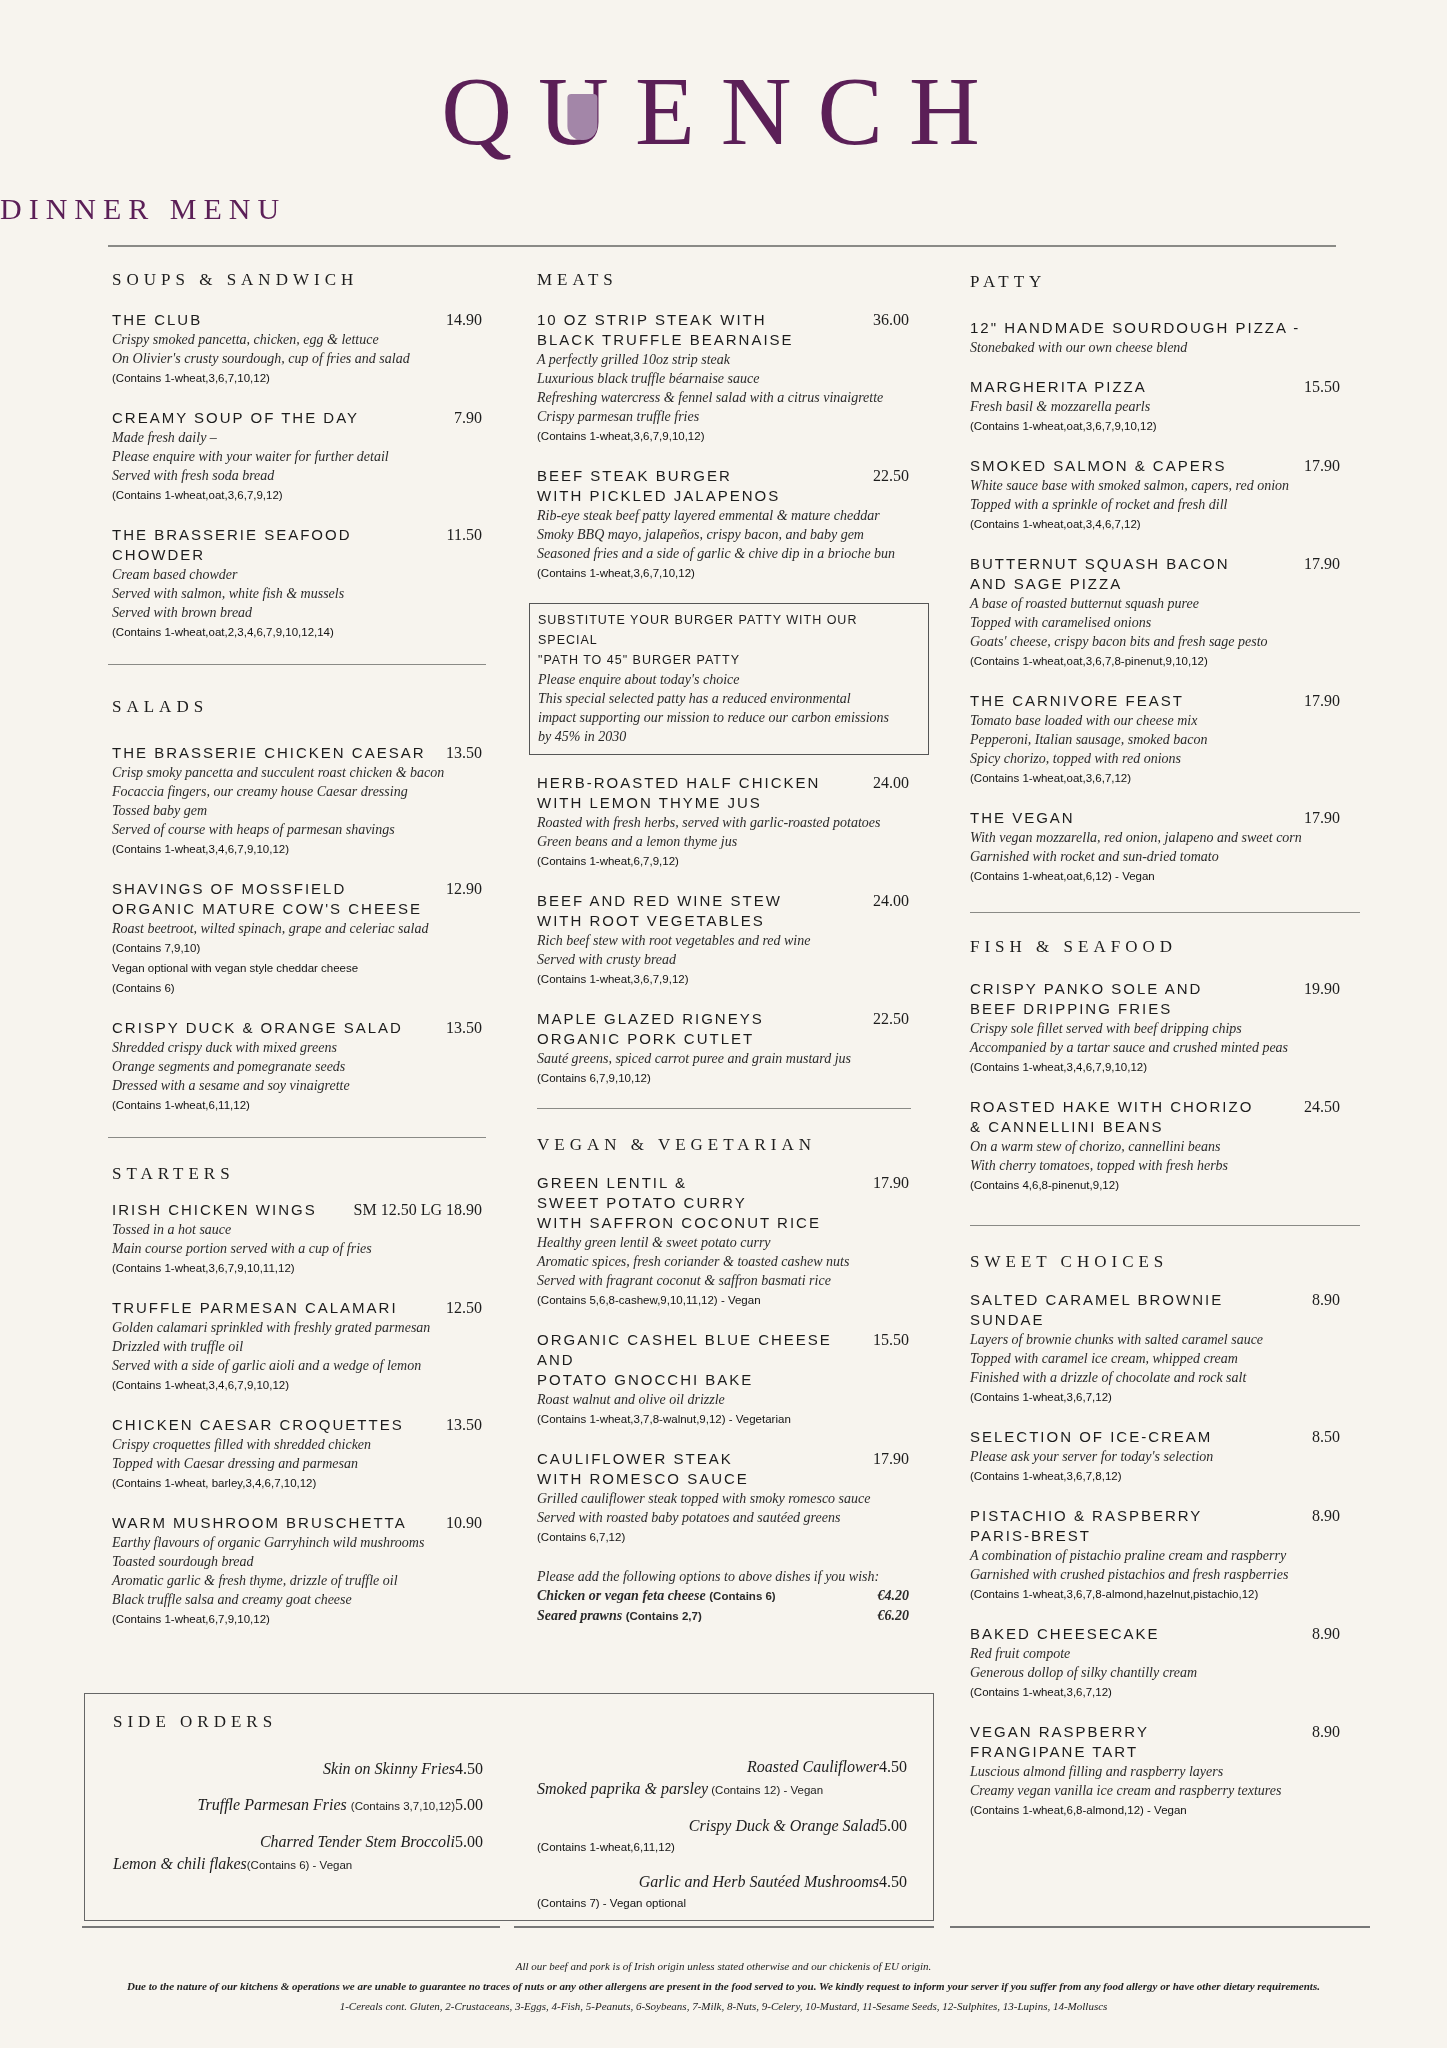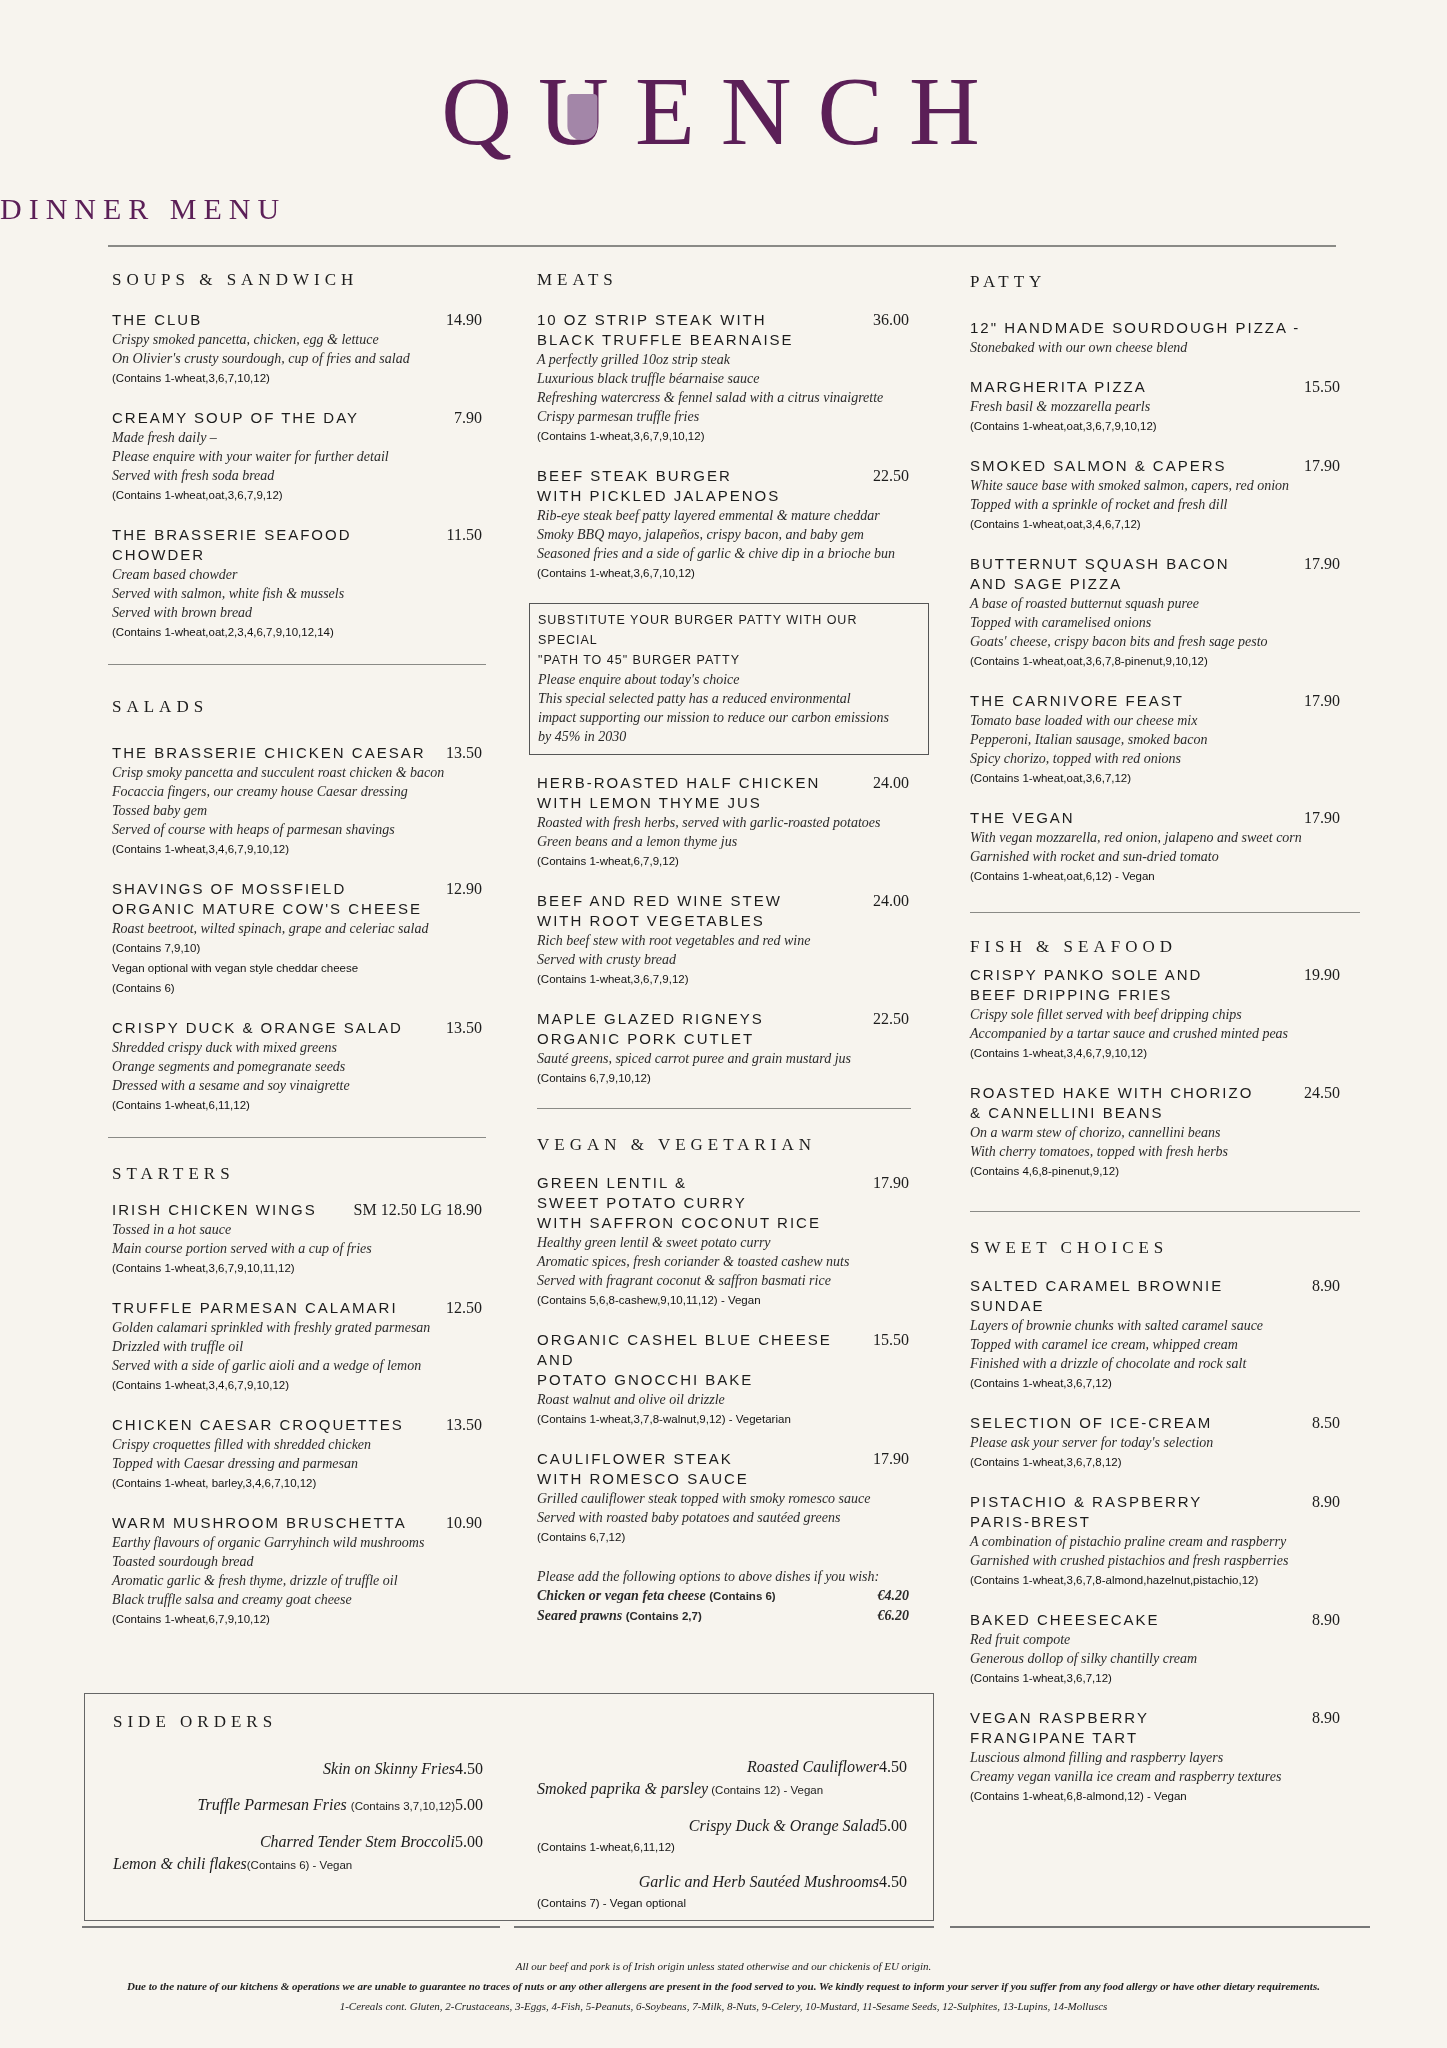--- a/index.html
+++ b/index.html
@@ -331,21 +331,21 @@
         <div class="item-head">
           <div class="item-name">THE VEGAN</div>
           <div class="price">17.90</div>
         </div>
         <div class="desc">With vegan mozzarella, red onion, jalapeno and sweet corn
 Garnished with rocket and sun-dried tomato</div>
         <div class="allergen">(Contains 1-wheat,oat,6,12) - Vegan</div>
       </div>
     </div>
   <div class="rule" style="margin:26px -20px 24px 0;"></div>
-  <div class="section-title" style="margin-bottom:8px;">FISH &amp; SEAFOOD</div>
+  <div class="section-title" style="margin-bottom:22px;">FISH &amp; SEAFOOD</div>
   <div id="fish-list">
       <div class="item">
         <div class="item-head">
           <div class="item-name">CRISPY PANKO SOLE AND
 BEEF DRIPPING FRIES</div>
           <div class="price">19.90</div>
         </div>
         <div class="desc">Crispy sole fillet served with beef dripping chips
 Accompanied by a tartar sauce and crushed minted peas</div>
         <div class="allergen">(Contains 1-wheat,3,4,6,7,9,10,12)</div>

